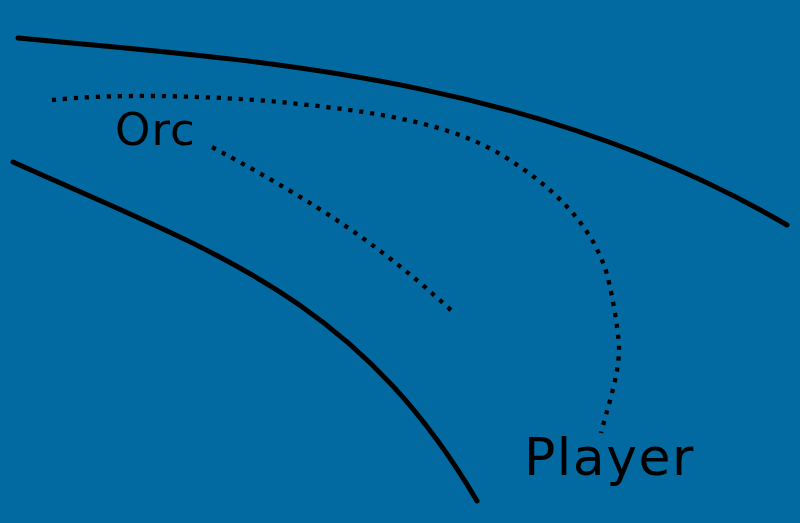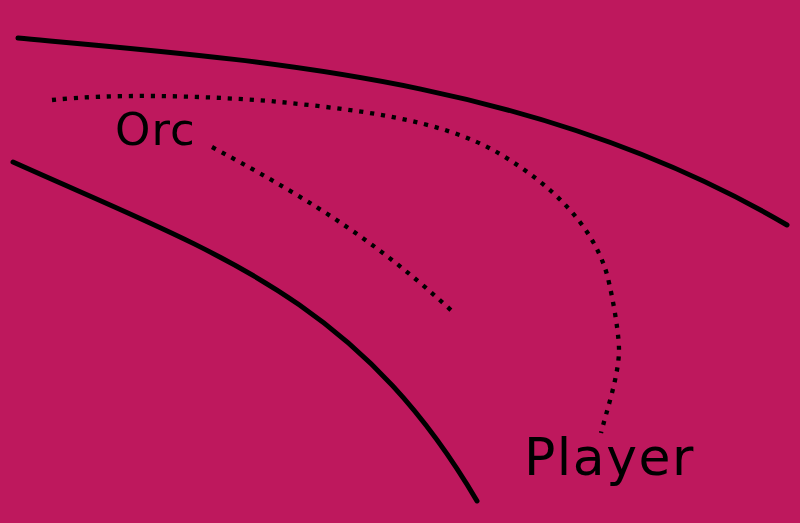--- a/index.html
+++ b/index.html
@@ -8,21 +8,21 @@
     width: 800px;
     height: 523px;
     background: #ffffff;
     overflow: hidden;
     font-family: "DejaVu Sans", "Liberation Sans", sans-serif;
   }
   .canvas-wrap {
     position: relative;
     width: 800px;
     height: 523px;
-    background: #be185d;
+    background: #0369a1;
   }
   svg.diagram {
     position: absolute;
     left: 0;
     top: 0;
     display: block;
   }
   path.curve {
     fill: none;
     stroke: #000000;

